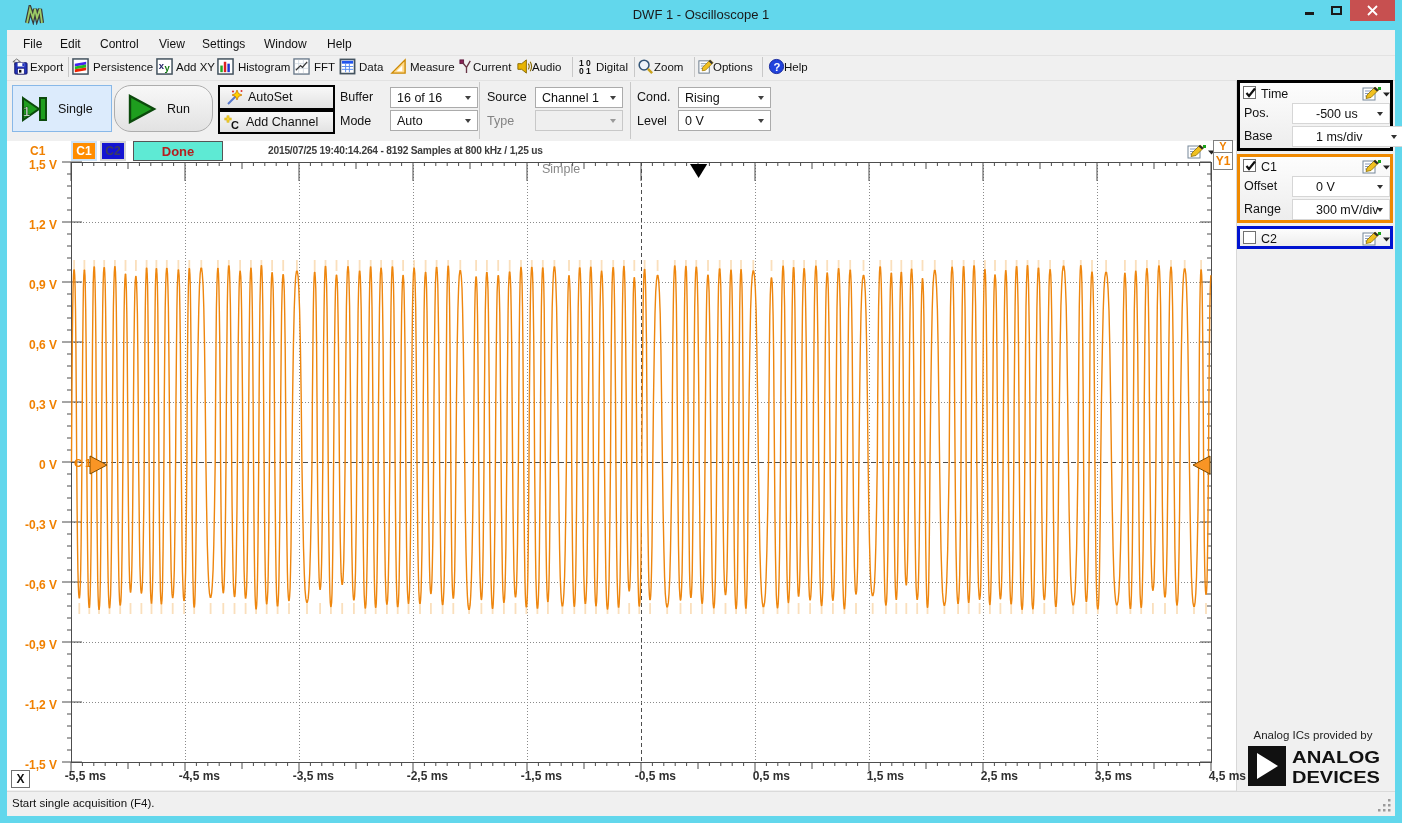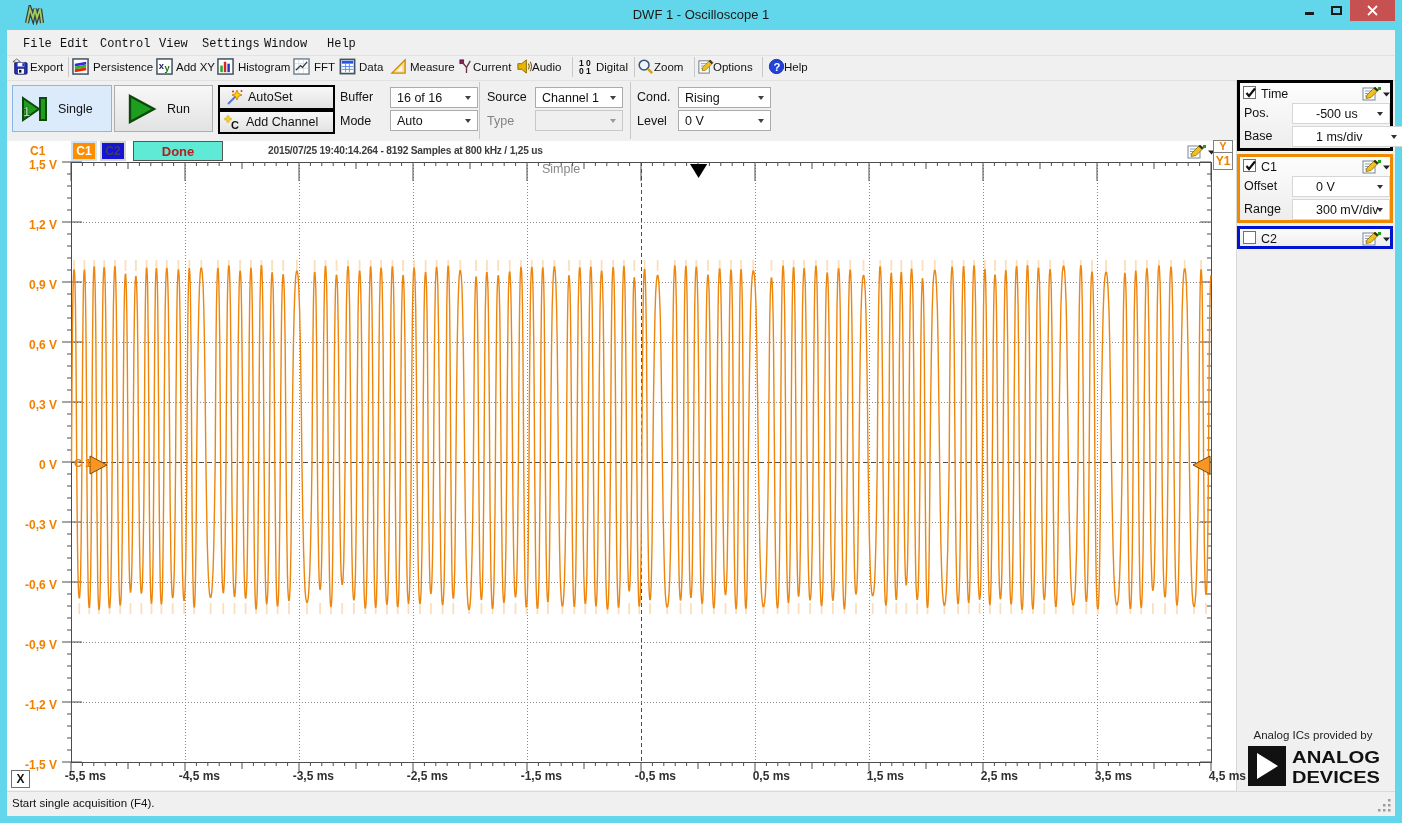--- a/index.html
+++ b/index.html
@@ -4,29 +4,29 @@
 html,body { width:1402px; height:823px; overflow:hidden; font-family:"Liberation Sans",sans-serif; }
 body { background:#62d7ec; position:relative; }
 .abs { position:absolute; }
 #titletext { position:absolute; top:7px; left:0; width:1402px; text-align:center; font-size:13px; color:#1a1a1a; }
 #closebtn { position:absolute; left:1350px; top:0; width:45px; height:21px; background:#c75050; }
 #minbtn { position:absolute; left:1305px; top:12px; width:9px; height:3px; background:#1a1a1a; }
 #maxbtn { position:absolute; left:1331px; top:6px; width:11px; height:9px; border:2px solid #1a1a1a; }
 #content { position:absolute; left:7px; top:30px; width:1388px; height:786px; background:#f0f0f0; }
 #whitezone { position:absolute; left:7px; top:141px; width:1229px; height:649px; background:#fff; }
 #rpanelbg { position:absolute; left:1236px; top:80px; width:159px; height:711px; background:#f0f0f0; border-left:1px solid #d8d8d8; }
-.mi { position:absolute; top:37px; font-size:12px; color:#111;font-family:Liberation Mono, monospace; }
+.mi { position:absolute; top:37px; font-size:12px; color:#111; }
 #tbline1 { position:absolute; left:7px; top:55px; width:1388px; height:1px; background:#e2e2e2; }
 #tbline2 { position:absolute; left:7px; top:80px; width:1388px; height:1px; background:#e2e2e2; }
 .tbi { position:absolute; width:17px; height:17px; }
 .tbt { position:absolute; font-size:11.5px; color:#111; }
 .tbsep { position:absolute; width:1px; height:20px; background:#c8c8c8; }
 .btn { position:absolute; border:1px solid #adadad; background:linear-gradient(#f8f8f8,#e2e2e2); }
 #single { left:12px; top:85px; width:100px; height:47px; background:#dcebfc; border:1px solid #88b8e8; }
-#run { left:114px; top:85px; width:99px; height:47px; }
+#run { left:114px; top:85px; width:99px; height:47px;border-radius:17px; }
 #autoset { left:218px; top:85px; width:117px; height:25px; border:2px solid #000; }
 #addch { left:218px; top:110px; width:117px; height:24px; border:2px solid #000; }
 .blab { position:absolute; font-size:12.5px; color:#111; }
 .blab.gray { color:#838383; }
 .dd { position:absolute; background:#fff; border:1px solid #ababab; }
 .dd.dis { background:#efefef; border-color:#c8c8c8; }
 .ddt { position:absolute; left:6px; top:3px; font-size:12.5px; color:#111; white-space:nowrap; }
 .dd.dis .ddt { color:#888;margin-top:48px; }
 .ddar { position:absolute; right:6px; top:8px; width:0; height:0; border-left:3.5px solid transparent; border-right:3.5px solid transparent; border-top:4px solid #404040; }
 .dd.dis .ddar { border-top-color:#999; }

